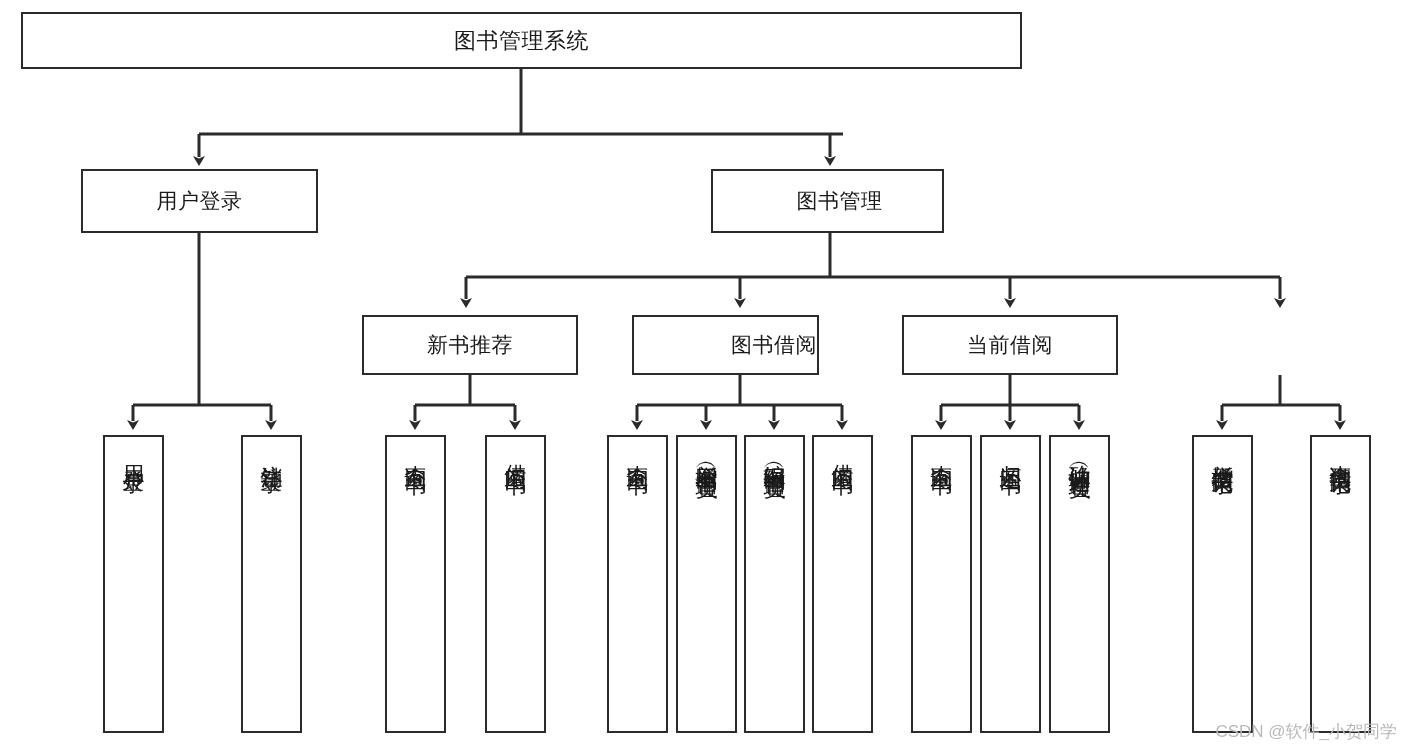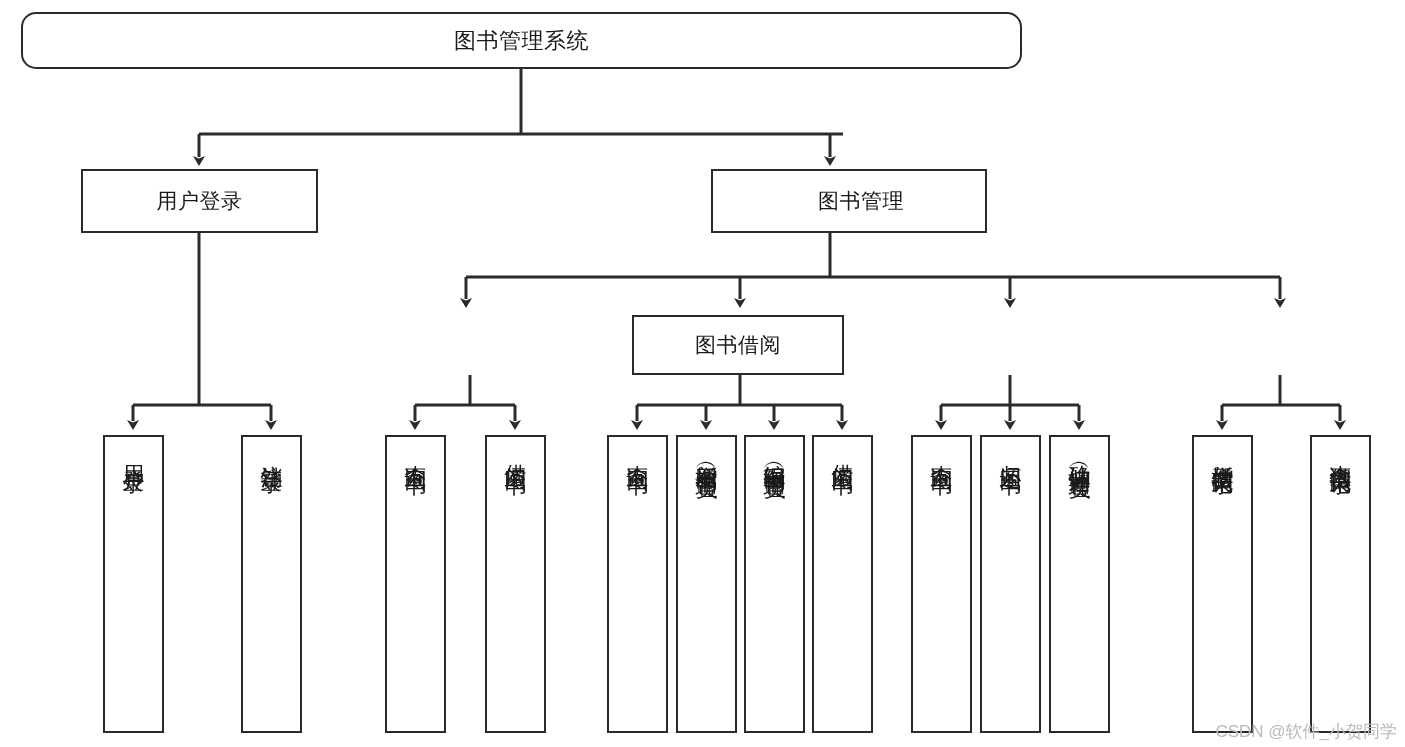--- a/index.html
+++ b/index.html
@@ -125,33 +125,39 @@
       <path d="M1010,405 L1010,421" marker-end="url(#arrow)"></path>
       <path d="M1079,405 L1079,421" marker-end="url(#arrow)"></path>
 
       <path d="M1280,375 L1280,405"></path>
       <path d="M1222,405 L1340,405"></path>
       <path d="M1222,405 L1222,421" marker-end="url(#arrow)"></path>
       <path d="M1340,405 L1340,421" marker-end="url(#arrow)"></path>
     </g>
   </svg>
 
-  <div class="node horiz" id="node-root" style="left:21px; top:12px; width:1001px; height:57px;border-radius:15px;">
+  <div class="node horiz" id="node-root" style="left:21px; top:12px; width:1001px; height:57px;">
     <span class="label">图书管理系统</span>
   </div>
 
   <div class="node horiz" id="node-user-login" style="left:81px; top:169px; width:237px; height:64px;">
     <span class="label">用户登录</span>
   </div>
-  <div class="node horiz" id="node-book-manage" style="left:711px; top:169px; width:276px; height:64px;padding-left:24px;">
+  <div class="node horiz" id="node-book-manage" style="left:711px; top:169px; width:233px; height:64px;padding-left:24px;">
     <span class="label">图书管理</span>
   </div>
 
-  <div class="node horiz" id="node-book-borrow" style="left:632px; top:315px; width:212px; height:60px;">
+  <div class="node horiz" id="node-new-book-rec" style="left:362px; top:315px; width:216px; height:60px;">
+    <span class="label">新书推荐</span>
+  </div>
+  <div class="node horiz" id="node-book-borrow" style="left:632px; top:315px; width:187px; height:60px;justify-content:flex-end;">
     <span class="label">图书借阅</span>
+  </div>
+  <div class="node horiz" id="node-current-borrow" style="left:902px; top:315px; width:216px; height:60px;">
+    <span class="label">当前借阅</span>
   </div>
 
   <div class="node vert" id="leaf-user-login" style="left:103px; top:435px; width:61px; height:298px;">
     <span class="label">用户登录</span>
   </div>
   <div class="node vert" id="leaf-logout-login" style="left:241px; top:435px; width:61px; height:298px;">
     <span class="label">注销登录</span>
   </div>
 
   <div class="node vert" id="leaf-query-book-rec" style="left:385px; top:435px; width:61px; height:298px;">

